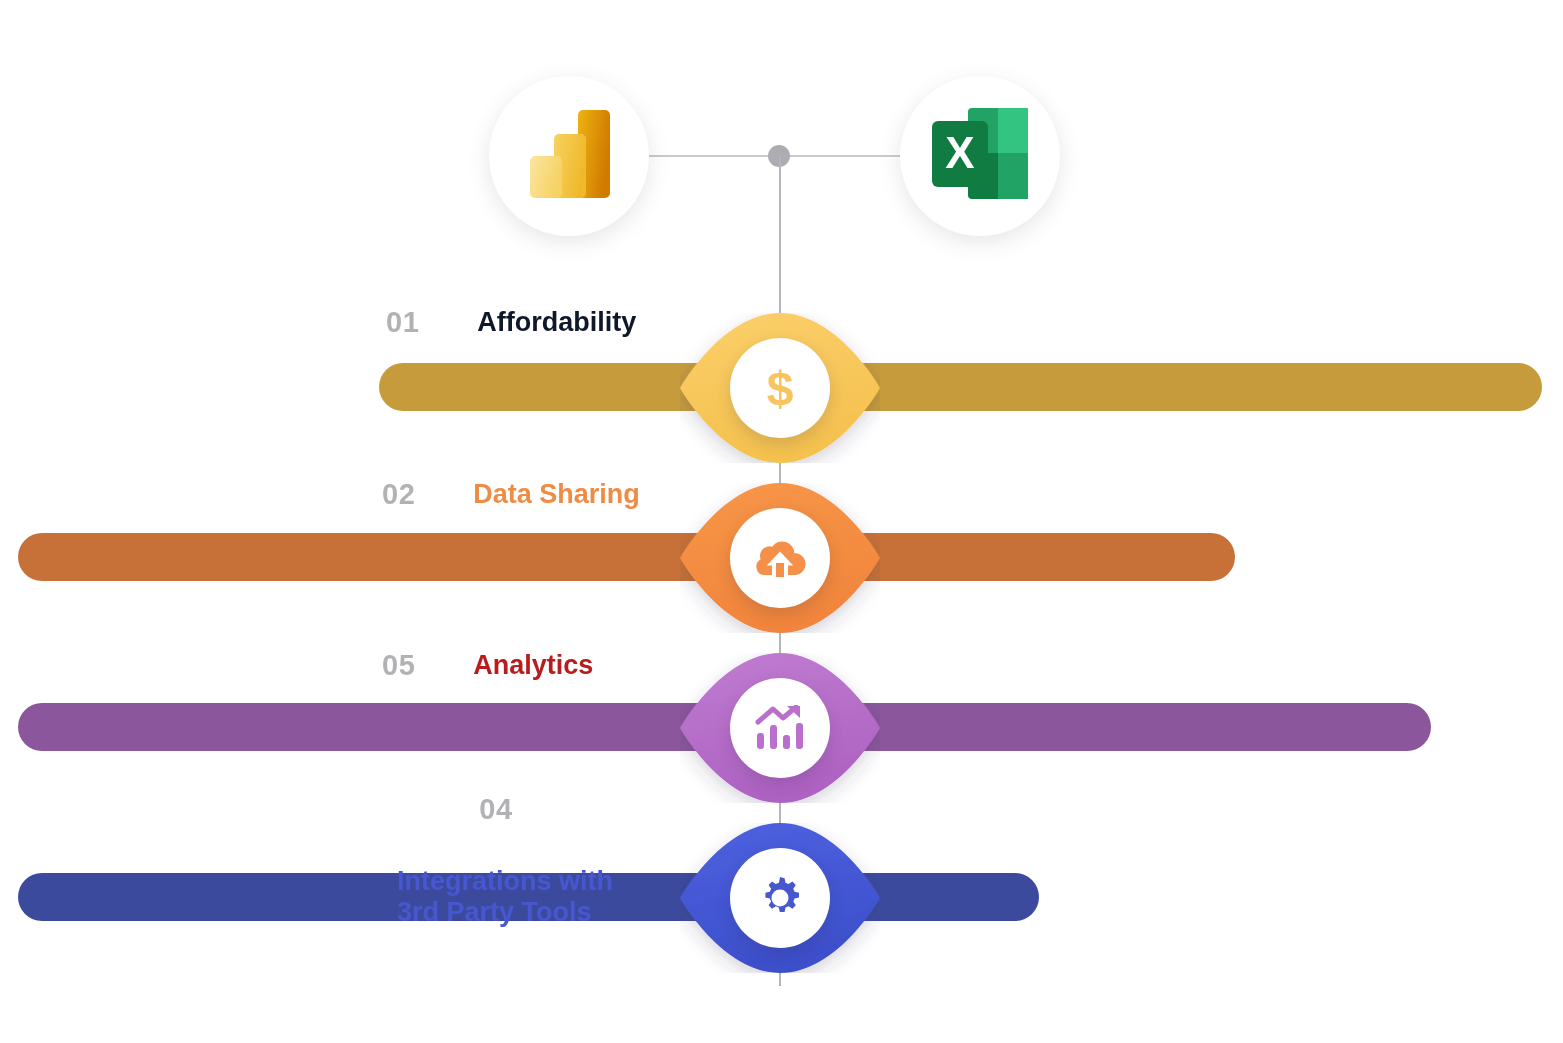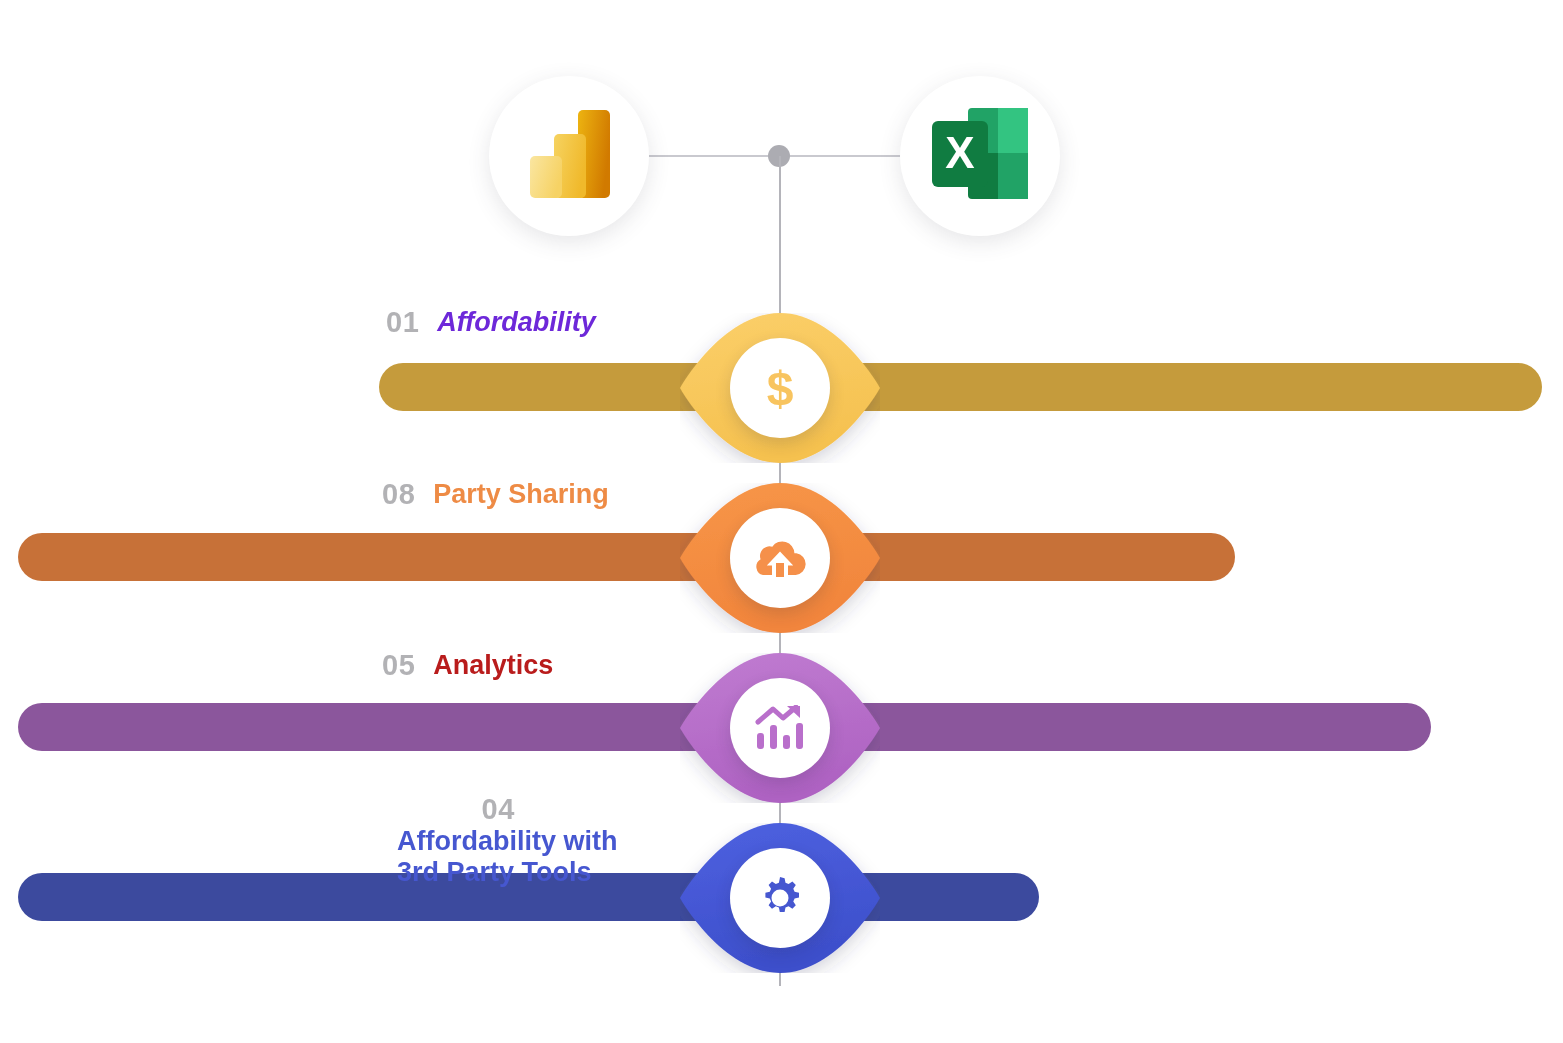--- a/index.html
+++ b/index.html
@@ -102,20 +102,21 @@
     align-items: center;
     justify-content: center;
   }
 
   
   .label-group {
     position: absolute;
     display: flex;
     align-items: center;
     white-space: nowrap;
+    gap: 40px;
   }
   .label-num {
     font-size: 29px;
     font-weight: bold;
     color: #b2b2b5;
     letter-spacing: 0.5px;
   }
   .label-text {
     font-size: 27px;
     font-weight: bold;
@@ -199,21 +200,21 @@
       <div class="badge-circle">
         <span>
           <svg width="44" height="52" viewBox="0 0 44 52">
             <text x="22" y="43" font-family="'Liberation Sans', sans-serif" font-size="48" font-weight="bold" fill="#F8C45F" text-anchor="middle" id="icon-fill-0">$</text>
           </svg>
         </span>
       </div>
     </div>
     <div class="label-group lbl-1">
       <span class="label-num">01</span>
-      <span class="label-text" id="lbltxt-0" style="color: #6d28d9; font-style: italic;">Affordability</span>
+      <span class="label-text" id="lbltxt-0" style="color: #0f172a;">Affordability</span>
     </div>
   </div>
 
   <div class="row">
     <div class="bar" id="bar-1" style="left: 18px; width: 1217px; top: 533px; background: rgb(199, 113, 56);"></div>
     <div class="badge" id="badge-1" style="top: 483px;">
       <svg width="200" height="150" viewBox="0 0 200 150">
         <defs>
           <linearGradient id="lens-grad-1" x1="0" y1="0" x2="0.25" y2="1">
             <stop offset="0" stop-color="#F79648" id="lg1a"></stop>
@@ -228,22 +229,22 @@
       <div class="badge-circle">
         <span>
           <svg width="54" height="46" viewBox="0 0 54 46">
             <path id="icon-fill-1" fill="#F5904A" d="M41.4 18.2a12.1 12.1 0 0 0-22.1-6.5A9.6 9.6 0 0 0 7 21a9 9 0 0 0 .6 3.2A8.6 8.6 0 0 0 10 40h9v-9.6h-5.2L27 16.4l13.2 14H35V40h7.8a11 11 0 0 0 .6-21.8z"></path>
             <rect x="23" y="28" width="8" height="14" fill="#F5904A" id="icon-fill-1b"></rect>
           </svg>
         </span>
       </div>
     </div>
     <div class="label-group lbl-2">
-      <span class="label-num">08</span>
-      <span class="label-text" id="lbltxt-1" style="color: rgb(238, 139, 69);">Party Sharing</span>
+      <span class="label-num">02</span>
+      <span class="label-text" id="lbltxt-1" style="color: rgb(238, 139, 69);">Data Sharing</span>
     </div>
   </div>
 
   <div class="row">
     <div class="bar" id="bar-2" style="left: 18px; width: 1413px; top: 703px; background: rgb(139, 86, 156);"></div>
     <div class="badge" id="badge-2" style="top: 653px;">
       <svg width="200" height="150" viewBox="0 0 200 150">
         <defs>
           <linearGradient id="lens-grad-2" x1="0" y1="0" x2="0.25" y2="1">
             <stop offset="0" stop-color="#C07CD1" id="lg2a"></stop>
@@ -297,18 +298,18 @@
             <g id="icon-fill-3" fill="#4657D0">
               <path d="M25 4 l4.6 1.3 .9 4.4 3.1 1.3 3.8-2.5 3.4 3.4 -2.5 3.8 1.3 3.1 4.4 .9 0 4.8 -4.4 .9 -1.3 3.1 2.5 3.8 -3.4 3.4 -3.8-2.5 -3.1 1.3 -.9 4.4 -4.8 0 -.9-4.4 -3.1-1.3 -3.8 2.5 -3.4-3.4 2.5-3.8 -1.3-3.1 -4.4-.9 0-4.8 4.4-.9 1.3-3.1 -2.5-3.8 3.4-3.4 3.8 2.5 3.1-1.3 .9-4.4 Z"></path>
             </g>
             <circle cx="25" cy="25" r="8.5" fill="#ffffff"></circle>
           </svg>
         </span>
       </div>
     </div>
     <div class="label-group lbl-4">
       <span class="label-num">04</span>
-      <span class="label-text two-line" id="lbltxt-3" style="color: rgb(70, 87, 208);">Affordability with
+      <span class="label-text two-line" id="lbltxt-3" style="color: rgb(70, 87, 208);">Integrations with
 3rd Party Tools</span>
     </div>
   </div>
 
 </div>
 
 </body></html>

